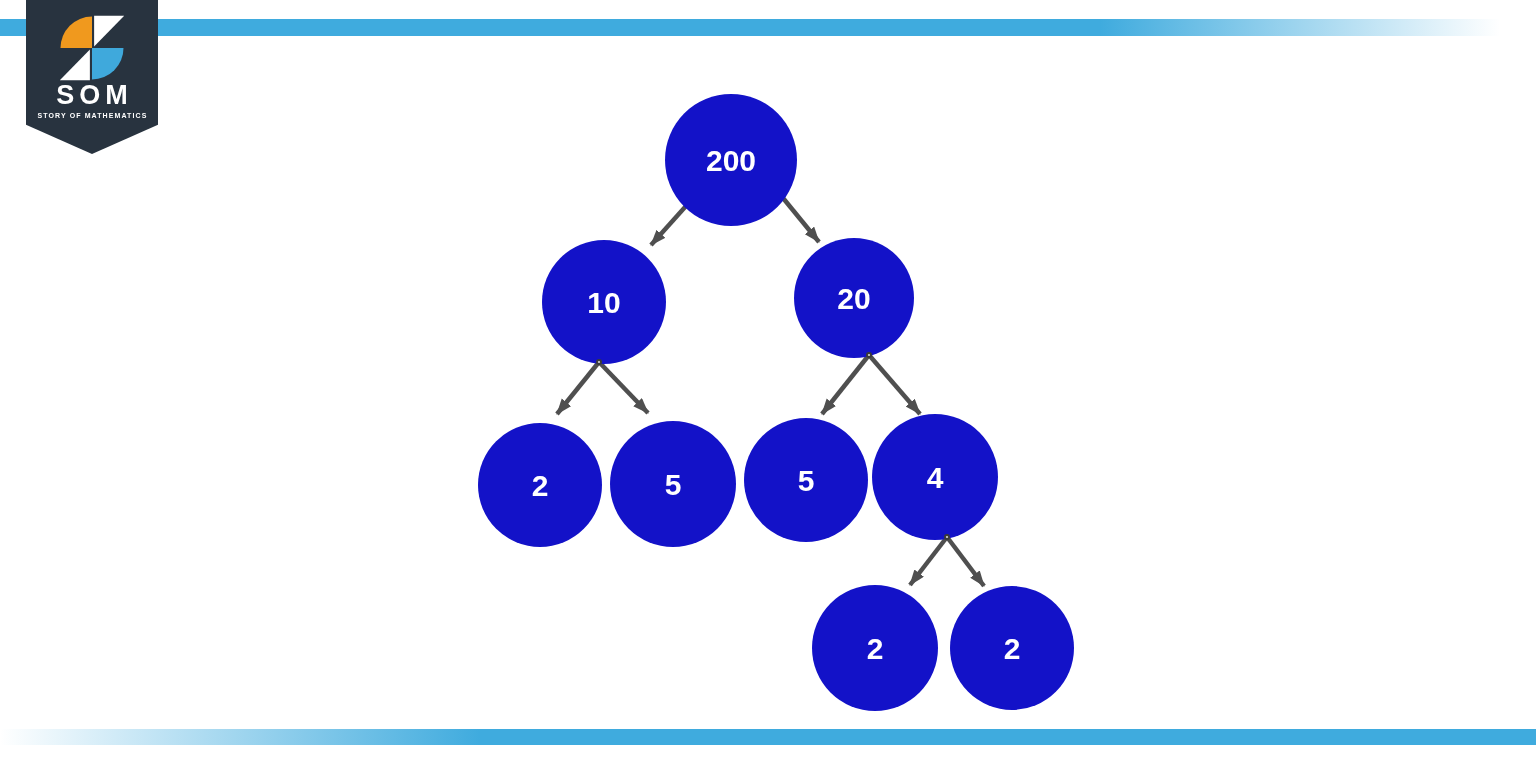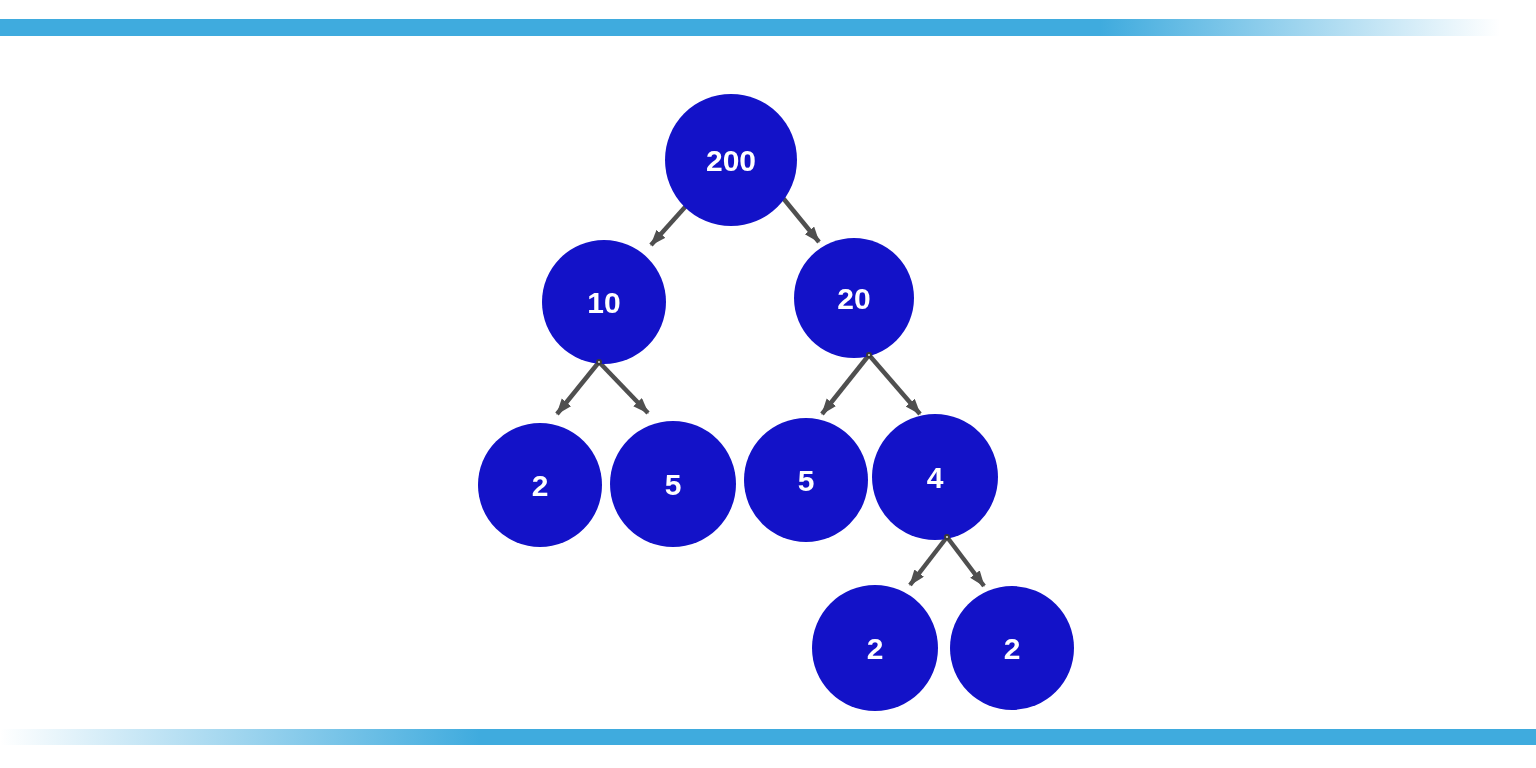--- a/index.html
+++ b/index.html
@@ -49,20 +49,30 @@
   }
 </style>
 </head>
 <body style="background: rgb(255, 255, 255);">
 
 <div class="page">
 
   <div class="stripe stripe-top" style="background: linear-gradient(90deg, rgb(63, 171, 222) 0px, rgb(63, 171, 222) 1100px, rgba(255, 255, 255, 0) 1500px);"></div>
   <div class="stripe stripe-bottom" style="background: linear-gradient(90deg, rgba(255, 255, 255, 0) 0px, rgb(63, 171, 222) 480px, rgb(63, 171, 222) 100%);"></div>
 
+  <div class="banner" style="background: rgb(40, 51, 63);">
+    <svg class="logo-icon" viewBox="0 0 100 100">
+      <path class="ic-orange" d="M50,50 L5,50 A45,45 0 0 1 50,5 Z" fill="#f0991e"></path>
+      <path class="ic-white" d="M53,48 L53,4 L96,4 Z" fill="#ffffff"></path>
+      <path class="ic-white" d="M47,52 L47,96 L4,96 Z" fill="#ffffff"></path>
+      <path class="ic-blue" d="M50,50 L95,50 A45,45 0 0 1 50,95 Z" fill="#3fa9dc"></path>
+    </svg>
+    <div class="brand">SOM</div>
+    <div class="tagline">STORY OF MATHEMATICS</div>
+  </div>
 
   <svg id="tree-svg" width="1536" height="768" viewBox="0 0 1536 768">
     <defs>
       <marker id="arrowhead" markerUnits="userSpaceOnUse" markerWidth="20" markerHeight="14" refX="15" refY="6" orient="auto">
         <path id="arrowhead-path" d="M0,0 L16,6 L0,12 Z" fill="#4f4f4f"></path>
       </marker>
     </defs>
     <g id="edges-layer">
         <line x1="686" y1="206" x2="651" y2="245" stroke="#4f4f4f" stroke-width="4.5" marker-end="url(#arrowhead)"></line>
         <line x1="783" y1="198" x2="819" y2="242" stroke="#4f4f4f" stroke-width="4.5" marker-end="url(#arrowhead)"></line>

